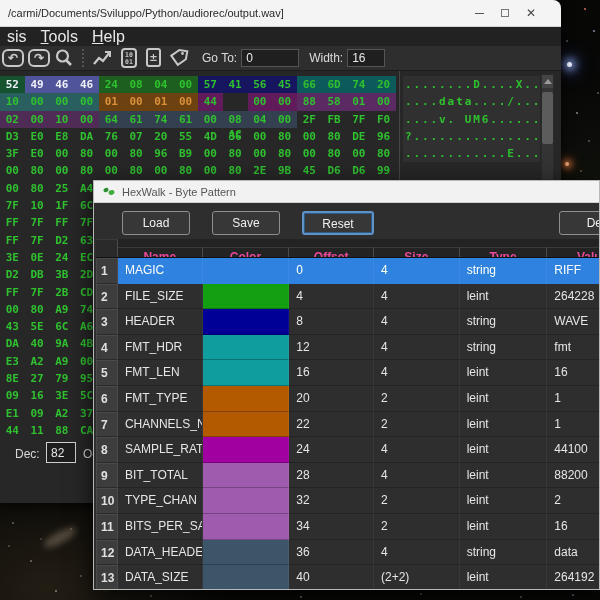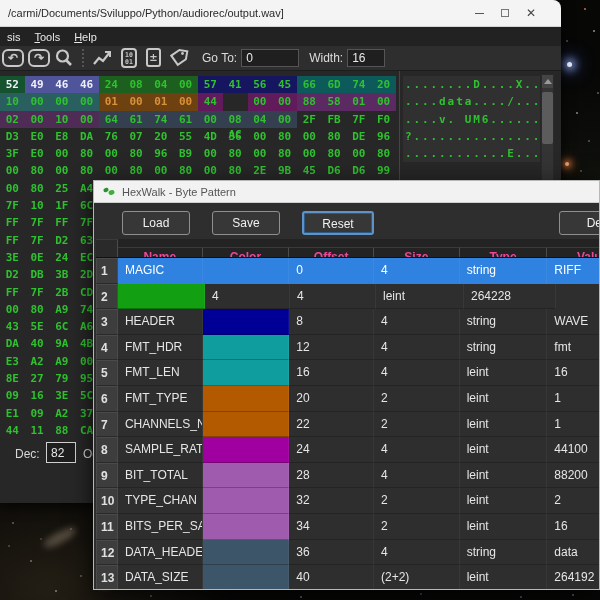--- a/index.html
+++ b/index.html
@@ -31,21 +31,21 @@
     border-radius:0 8px 0 0;box-shadow:0 3px 14px rgba(0,0,0,.7);}
   #titlebar{position:absolute;left:0;top:0;right:0;height:27px;background:#f4f4f4;
     border-radius:0 8px 0 0;border-bottom:1px solid #d4d4d4;color:#2b2b2b;font-size:11px;
     display:flex;align-items:center;padding:0 17px 0 8px;}
   #titlebar .t{flex:1;overflow:hidden;white-space:nowrap;}
   .winbtn{width:26px;height:18px;display:flex;align-items:center;justify-content:center;color:#555;}
   .minbar{width:9px;height:1px;background:#555;}
   .maxbox{width:8px;height:8px;border:1px solid #777;}
   .closex{font-size:12px;color:#444;}
   #menubar{position:absolute;left:0;top:27px;right:0;height:19px;background:#222;
-    color:#e8e8e8;font-size:11px;display:flex;align-items:center;}
+    color:#e8e8e8;font-size:16px;display:flex;align-items:center;}
   .menu-item{padding:0 7px;} .menu-item .u{text-decoration:underline;}
   #toolbar{position:absolute;left:0;top:46px;right:0;height:25px;background:#2e2e2e;
     border-bottom:1px solid #1d1d1d;display:flex;align-items:center;color:#c8c8c8;}
   .tbtn{height:22px;display:flex;align-items:center;justify-content:center;margin:0 2px;}
   .glyphbox{width:22px;height:18px;border:2px solid #c8c8c8;border-radius:6px;
     font-size:12px;line-height:14px;text-align:center;color:#c8c8c8;font-weight:bold;}
   .tsep{width:1px;height:18px;margin:0 6px;border-left:2px dotted #555;}
   .tb-label{font-size:12px;color:#dcdcdc;margin:0 4px 0 10px;}
   .tb-input{width:58px;height:18px;background:#1f1f1f;border:1px solid #555;color:#e8e8e8;
     font-size:12px;padding:0 4px;font-family:"Liberation Sans",sans-serif;}
@@ -417,20 +417,21 @@
             <div class="td num">1</div>
             <div class="td c0">MAGIC</div>
             <div class="td c1 swatch" style="background: rgb(47, 130, 224);"></div>
             <div class="td c2">0</div>
             <div class="td c3">4</div>
             <div class="td c4">string</div>
             <div class="td c5">RIFF</div>
           </div>
           <div class="tr">
             <div class="td num">2</div>
+            <div class="td c0">FILE_SIZE</div>
             <div class="td c1 swatch" style="background: rgb(18, 160, 18);"></div>
             <div class="td c2">4</div>
             <div class="td c3">4</div>
             <div class="td c4">leint</div>
             <div class="td c5">264228</div>
           </div>
           <div class="tr">
             <div class="td num">3</div>
             <div class="td c0">HEADER</div>
             <div class="td c1 swatch" style="background: rgb(0, 0, 150);"></div>

